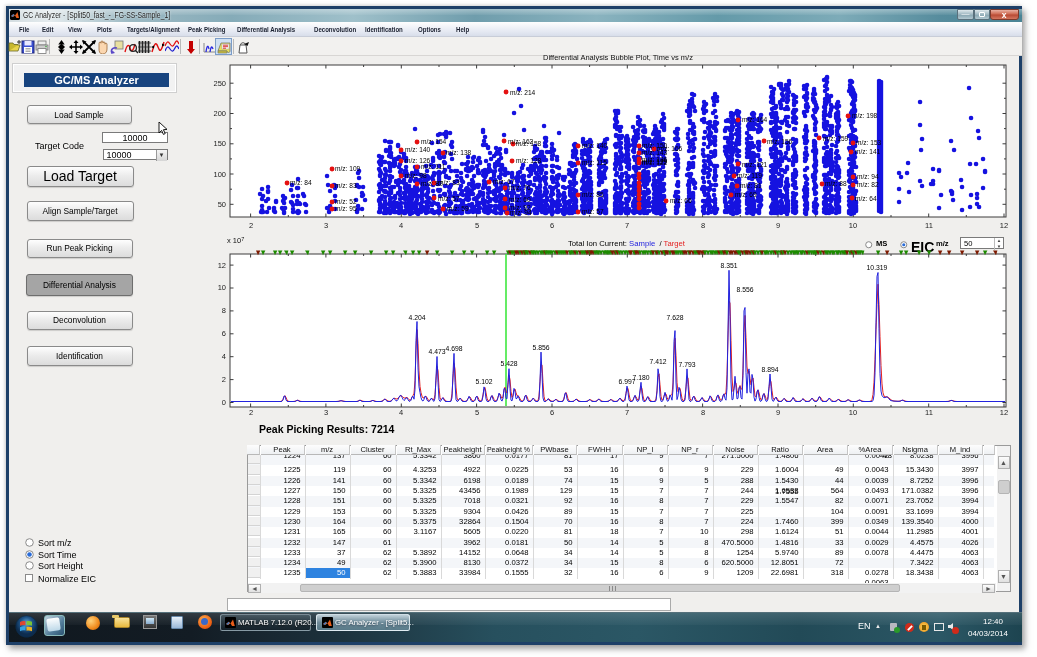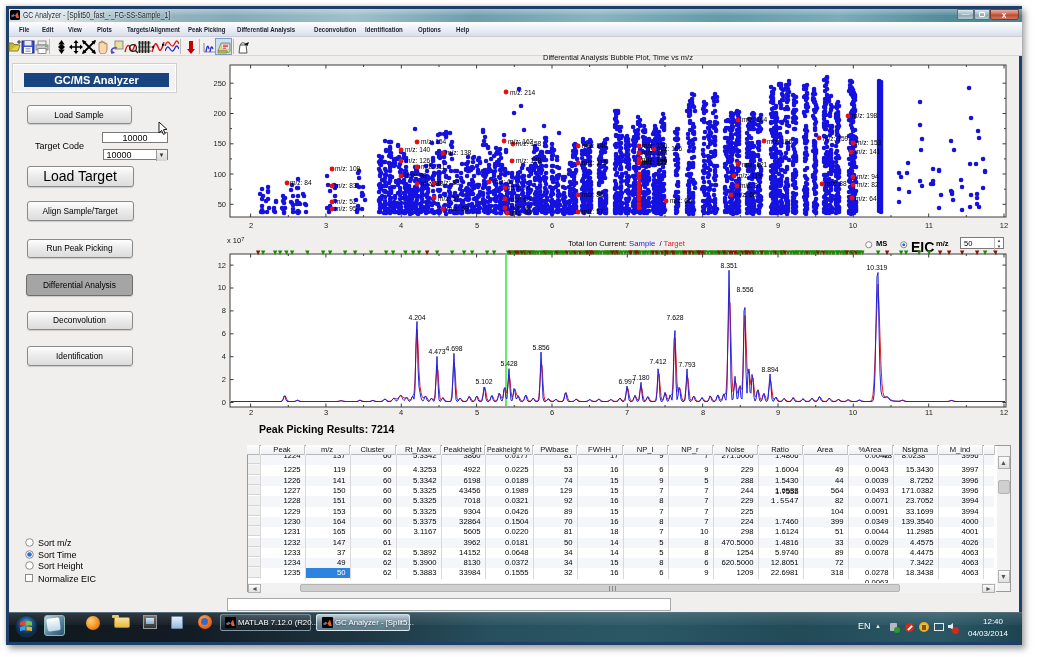--- a/index.html
+++ b/index.html
@@ -526,21 +526,21 @@
 <div class="td" style="left:441.5px;top:455.1px;width:40px;height:10.3px;"><span style="position:relative;top:-4.6px;display:inline-block">3860</span></div>
 <div class="td" style="left:485.5px;top:455.1px;width:44px;height:10.3px;"><span style="position:relative;top:-4.6px;display:inline-block">0.0177</span></div>
 <div class="td" style="left:533.5px;top:455.1px;width:40px;height:10.3px;"><span style="position:relative;top:-4.6px;display:inline-block">81</span></div>
 <div class="td" style="left:577.5px;top:455.1px;width:42px;height:10.3px;"><span style="position:relative;top:-4.6px;display:inline-block">17</span></div>
 <div class="td" style="left:623.5px;top:455.1px;width:41px;height:10.3px;"><span style="position:relative;top:-4.6px;display:inline-block">9</span></div>
 <div class="td" style="left:668.5px;top:455.1px;width:41px;height:10.3px;"><span style="position:relative;top:-4.6px;display:inline-block">7</span></div>
 <div class="td" style="left:713.5px;top:455.1px;width:41px;height:10.3px;"><span style="position:relative;top:-4.6px;display:inline-block">271.5000</span></div>
 <div class="td" style="left:758.5px;top:455.1px;width:41px;height:10.3px;"><span style="position:relative;top:-4.6px;display:inline-block">1.4806</span></div>
 <div class="td" style="left:852px;top:455.1px;width:41px;height:10.3px;font-family:Liberation Mono, monospace;"><span style="position:relative;top:-4.6px;display:inline-block">48</span></div>
 <div class="td" style="left:848.5px;top:455.1px;width:41px;height:10.3px;"><span style="position:relative;top:-4.6px;display:inline-block">0.0042</span></div>
-<div class="td" style="left:893.5px;top:455.1px;width:41px;height:10.3px;text-align:center;"><span style="position:relative;top:-4.6px;display:inline-block">8.0238</span></div>
+<div class="td" style="left:893.5px;top:455.1px;width:41px;height:10.3px;"><span style="position:relative;top:-4.6px;display:inline-block">8.0238</span></div>
 <div class="td" style="left:938.5px;top:455.1px;width:41px;height:10.3px;"><span style="position:relative;top:-4.6px;display:inline-block">3996</span></div>
 <div style="position:absolute;left:247.5px;top:465.4px;width:746.5px;height:10.3px;background:#fff"></div>
 <div class="rh" style="left:247.5px;top:465.4px;width:13px;height:9.3px"></div>
 <div class="td" style="left:260.5px;top:465.4px;width:41px;height:10.3px;"><span style="display:inline-block">1225</span></div>
 <div class="td" style="left:305.5px;top:465.4px;width:41px;height:10.3px;"><span style="display:inline-block">119</span></div>
 <div class="td" style="left:350.5px;top:465.4px;width:42px;height:10.3px;"><span style="display:inline-block">60</span></div>
 <div class="td" style="left:396.5px;top:465.4px;width:41px;height:10.3px;"><span style="display:inline-block">4.3253</span></div>
 <div class="td" style="left:441.5px;top:465.4px;width:40px;height:10.3px;"><span style="display:inline-block">4922</span></div>
 <div class="td" style="left:485.5px;top:465.4px;width:44px;height:10.3px;"><span style="display:inline-block">0.0225</span></div>
 <div class="td" style="left:533.5px;top:465.4px;width:40px;height:10.3px;"><span style="display:inline-block">53</span></div>
@@ -595,21 +595,21 @@
 <div class="td" style="left:305.5px;top:496.3px;width:41px;height:10.3px;"><span style="display:inline-block">151</span></div>
 <div class="td" style="left:350.5px;top:496.3px;width:42px;height:10.3px;"><span style="display:inline-block">60</span></div>
 <div class="td" style="left:396.5px;top:496.3px;width:41px;height:10.3px;"><span style="display:inline-block">5.3325</span></div>
 <div class="td" style="left:441.5px;top:496.3px;width:40px;height:10.3px;"><span style="display:inline-block">7018</span></div>
 <div class="td" style="left:485.5px;top:496.3px;width:44px;height:10.3px;"><span style="display:inline-block">0.0321</span></div>
 <div class="td" style="left:533.5px;top:496.3px;width:40px;height:10.3px;"><span style="display:inline-block">92</span></div>
 <div class="td" style="left:577.5px;top:496.3px;width:42px;height:10.3px;"><span style="display:inline-block">16</span></div>
 <div class="td" style="left:623.5px;top:496.3px;width:41px;height:10.3px;"><span style="display:inline-block">8</span></div>
 <div class="td" style="left:668.5px;top:496.3px;width:41px;height:10.3px;"><span style="display:inline-block">7</span></div>
 <div class="td" style="left:713.5px;top:496.3px;width:41px;height:10.3px;"><span style="display:inline-block">229</span></div>
-<div class="td" style="left:758.5px;top:496.3px;width:41px;height:10.3px;font-family:Liberation Mono, monospace;"><span style="display:inline-block">1.5547</span></div>
+<div class="td" style="left:758.5px;top:496.3px;width:41px;height:10.3px;"><span style="display:inline-block">1.5547</span></div>
 <div class="td" style="left:803.5px;top:496.3px;width:41px;height:10.3px;"><span style="display:inline-block">82</span></div>
 <div class="td" style="left:848.5px;top:496.3px;width:41px;height:10.3px;"><span style="display:inline-block">0.0071</span></div>
 <div class="td" style="left:893.5px;top:496.3px;width:41px;height:10.3px;"><span style="display:inline-block">23.7052</span></div>
 <div class="td" style="left:938.5px;top:496.3px;width:41px;height:10.3px;"><span style="display:inline-block">3994</span></div>
 <div style="position:absolute;left:247.5px;top:506.6px;width:746.5px;height:10.3px;background:#fff"></div>
 <div class="rh" style="left:247.5px;top:506.6px;width:13px;height:9.3px"></div>
 <div class="td" style="left:260.5px;top:506.6px;width:41px;height:10.3px;"><span style="display:inline-block">1229</span></div>
 <div class="td" style="left:305.5px;top:506.6px;width:41px;height:10.3px;"><span style="display:inline-block">153</span></div>
 <div class="td" style="left:350.5px;top:506.6px;width:42px;height:10.3px;"><span style="display:inline-block">60</span></div>
 <div class="td" style="left:396.5px;top:506.6px;width:41px;height:10.3px;"><span style="display:inline-block">5.3325</span></div>

